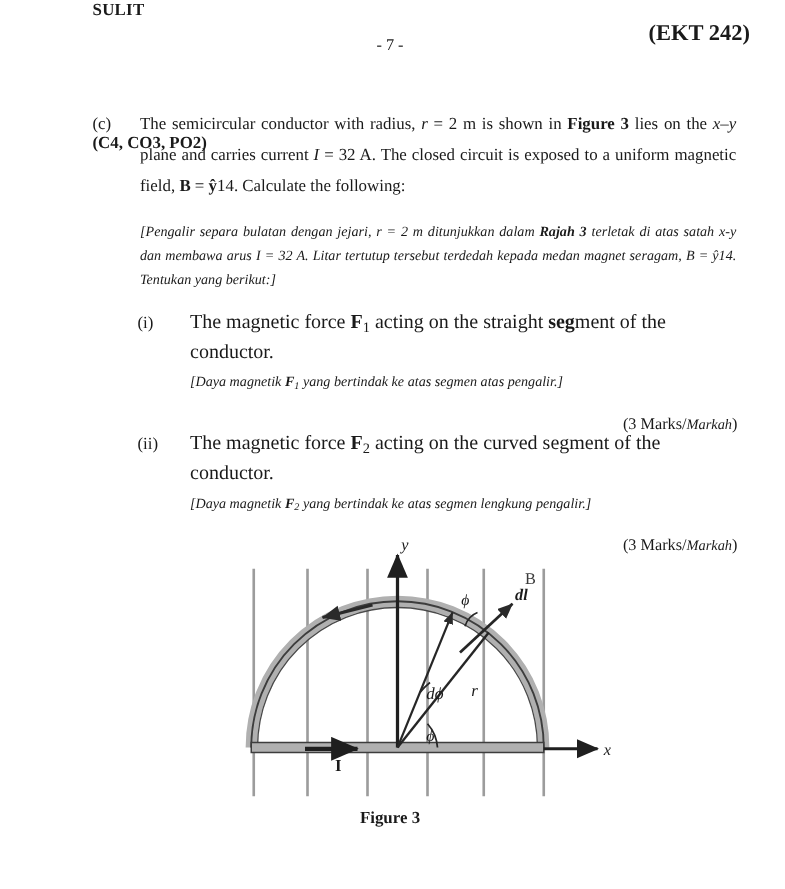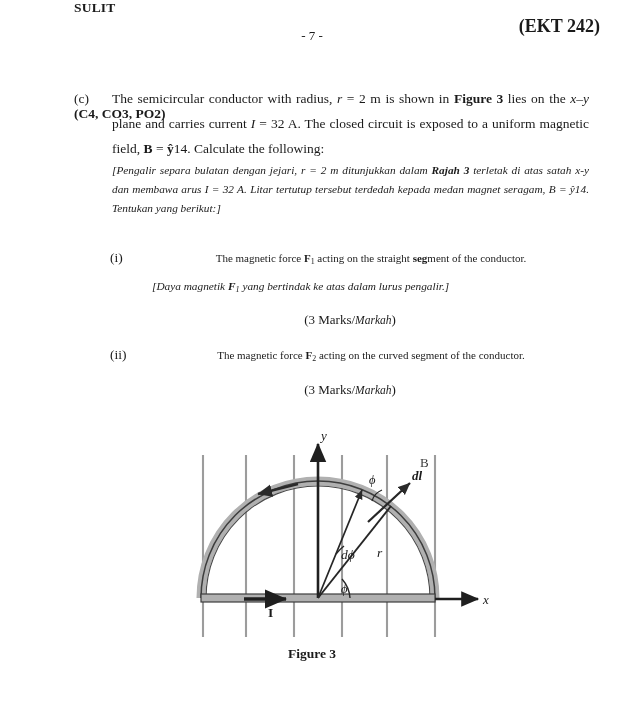--- a/index.html
+++ b/index.html
@@ -81,52 +81,51 @@
     text-align: justify;
   }
   .q-body b { font-weight: bold; }
   .q-body i { font-style: italic; }
 
   .malay {
     font-style: italic;
     font-size: 11.3px;
     line-height: 19px;
     text-align: justify;
-    margin-top: 0;
+    margin-top: 16px;
   }
   .malay b { font-weight: bold; font-style: italic; }
 
   
   .sub-block {
     position: absolute;
     left: 110px;
     width: 480px;
   }
   .sub-row { display: flex; align-items: flex-start; }
   .sub-label {
     width: 42px;
     flex: 0 0 42px;
     font-size: 13.5px;
     line-height: 20px;
   }
   .sub-body {
     flex: 1;
-    font-size: 11px;
+    font-size: 16px;
     line-height: 20px;
-    text-align: center;
   }
   .sub-malay {
     font-style: italic;
     font-size: 11.3px;
     line-height: 18px;
     margin-top: 5px;
     margin-left: 42px;
   }
   .marks {
-    text-align: center;
+    text-align: right;
     font-size: 13px;
     margin-top: 13px;
     padding-right: 0px;
   }
   .marks i { font-style: italic; font-size: 11.5px; }
   .sub { font-size: 0.72em; vertical-align: -0.28em; }
 
   
   .figure-wrap {
     position: absolute;
@@ -170,29 +169,30 @@
         <div class="malay">[<i>Pengalir separa bulatan dengan jejari, r</i> = <i>2 m ditunjukkan dalam</i> <b>Rajah 3</b> <i>terletak di atas satah x-y dan membawa arus I</i> = <i>32 A. Litar tertutup tersebut terdedah kepada medan magnet seragam, B</i> = <i>ŷ14. Tentukan yang berikut:</i>]</div>
       </div>
     </div>
   </div>
 
   <div class="sub-block" style="top:248px;">
     <div class="sub-row">
       <div class="sub-label">(i)</div>
       <div class="sub-body">The magnetic force <b>F</b><span class="sub">1</span> acting on the straight <b>seg</b>ment of the conductor.</div>
     </div>
-    <div class="sub-malay">[<i>Daya magnetik</i> <b>F</b><span class="sub">1</span> <i>yang bertindak ke atas dalam lurus pengalir.</i>]</div>
+    <div class="sub-malay">[<i>Daya magnetik</i> <b>F</b><span class="sub">1</span> <i>yang bertindak ke atas segmen atas pengalir.</i>]</div>
     <div class="marks">(3 Marks/<i>Markah</i>)</div>
   </div>
 
   <div class="sub-block" style="top:345px;">
     <div class="sub-row">
       <div class="sub-label">(ii)</div>
       <div class="sub-body">The magnetic force <b>F</b><span class="sub">2</span> acting on the curved segment of the conductor.</div>
     </div>
+    <div class="sub-malay">[<i>Daya magnetik</i> <b>F</b><span class="sub">2</span> <i>yang bertindak ke atas segmen lengkung pengalir.</i>]</div>
     <div class="marks">(3 Marks/<i>Markah</i>)</div>
   </div>
 
   <div class="figure-wrap">
     <svg width="628" height="240" viewBox="0 0 628 240">
       <defs>
         <marker id="arrHead" markerWidth="9" markerHeight="9" refX="7" refY="3.2" orient="auto">
           <path d="M0,0 L7.5,3.2 L0,6.4 z" fill="#1f1f1f"></path>
         </marker>
         <marker id="arrHeadSm" markerWidth="8" markerHeight="8" refX="6.2" refY="2.8" orient="auto">

